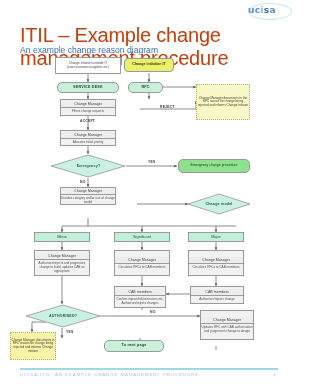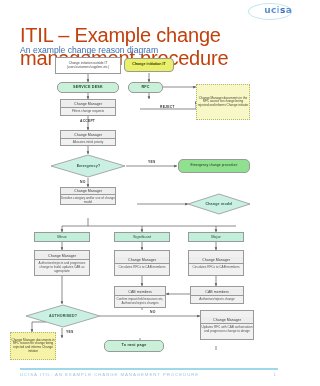--- a/index.html
+++ b/index.html
@@ -9,21 +9,21 @@
     font-family:"Liberation Sans", sans-serif;
     color:#333;
   }
   
   #logo{position:absolute;right:6px;top:3px;width:44px;height:17px;}
   #logo .ring{
     position:absolute;left:0;top:0;width:44px;height:17px;
     border:1px solid #bfe6f2;border-radius:50%;box-sizing:border-box;
   }
   #logo .word{
-    position:absolute;left:0;top:2px;width:44px;text-align:right;
+    position:absolute;left:0;top:2px;width:44px;text-align:left;
     font-size:9px;font-weight:bold;letter-spacing:.3px;
     font-family:"DejaVu Sans", sans-serif;
   }
   #logo .u{color:#5b8fd0;}#logo .c{color:#5b8fd0;}
   #logo .i{color:#8ab7e8;}#logo .s{color:#3d6fb5;}#logo .a{color:#5b8fd0;}
   #page-title{
     position:absolute;left:20px;top:24px;right:14px;
     font-size:20px;color:#c2410c;font-weight:normal;letter-spacing:-.2px;
   }
   #subtitle{

